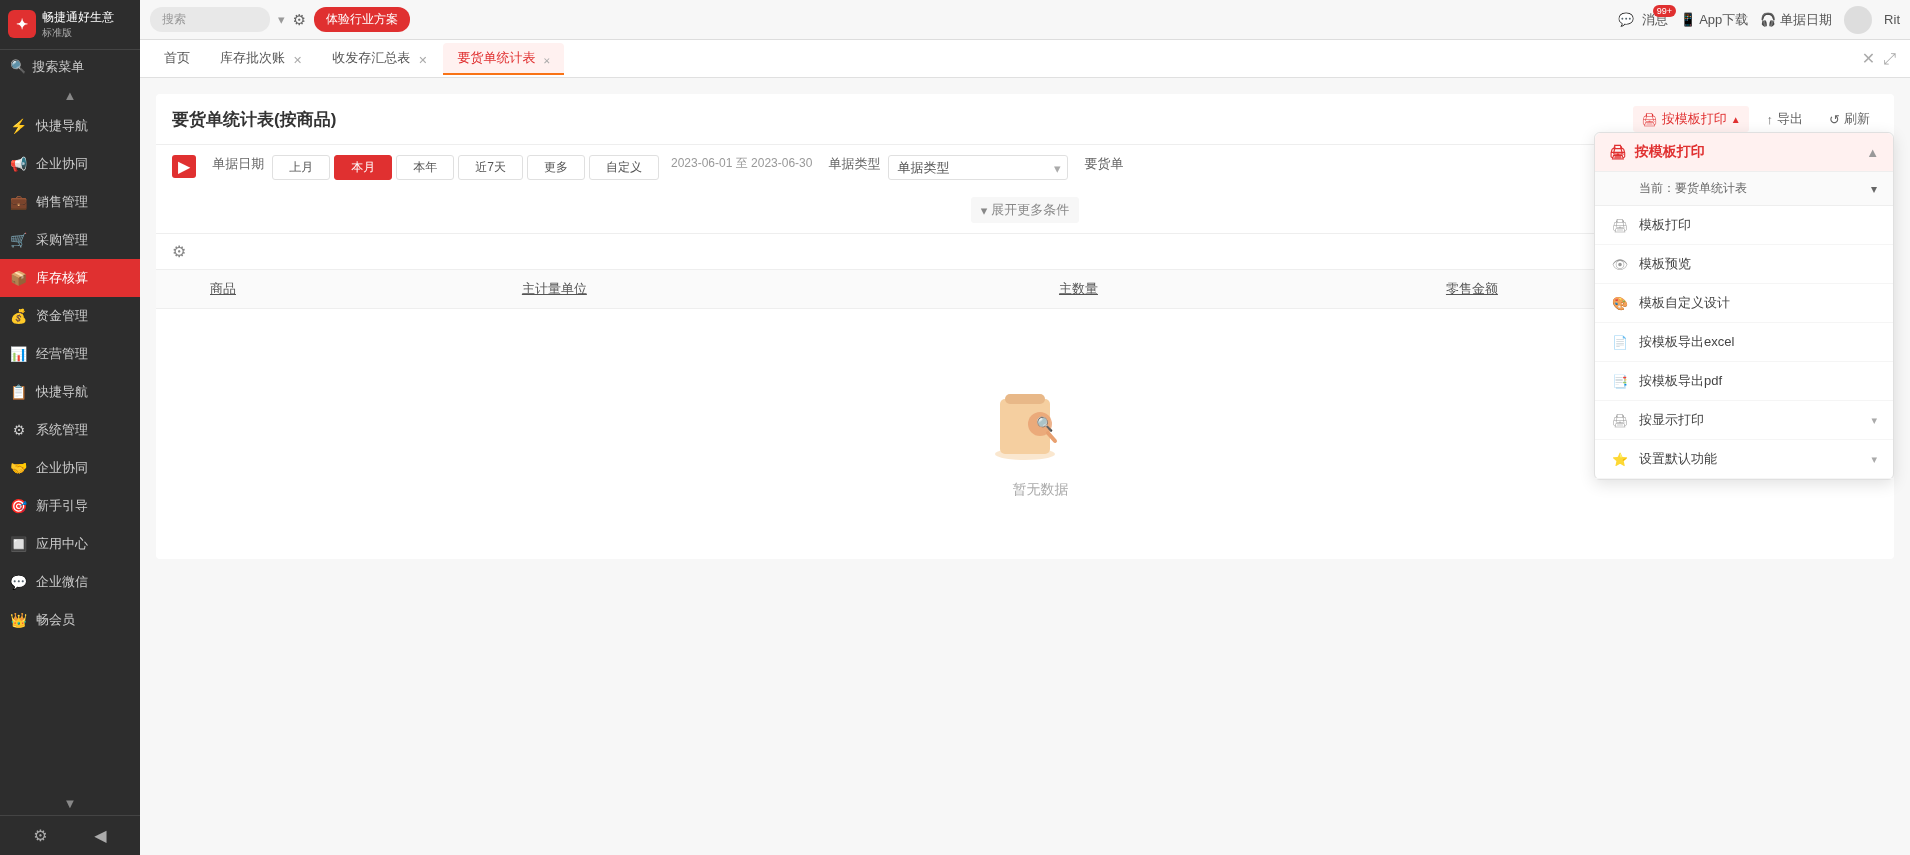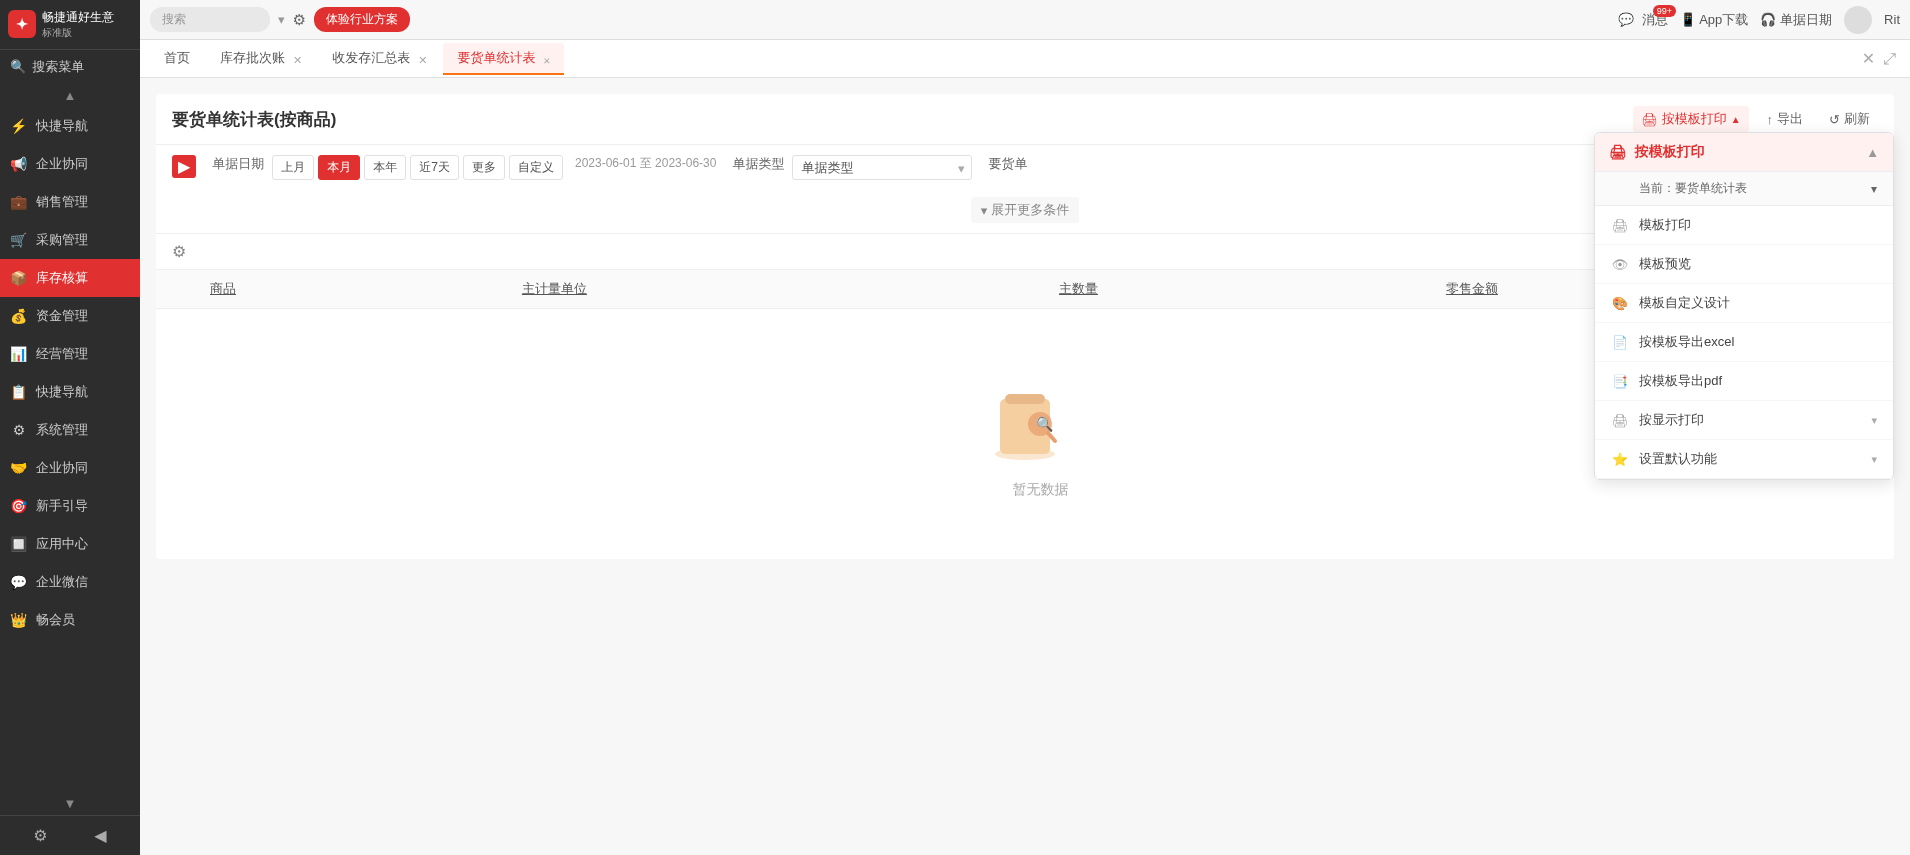--- a/index.html
+++ b/index.html
@@ -195,21 +195,21 @@
 
     
     .filter-section {
       background: #fff;
       padding: 10px 16px;
       border-bottom: 1px solid #eee;
     }
     .filter-label { color: #666; font-size: 13px; }
     .date-btns { display: flex; gap: 4px; align-items: center; }
     .date-btn {
-      padding: 3px 8px;
+      padding: 3px 16px;
       font-size: 12px;
       border: 1px solid #e0e0e0;
       border-radius: 3px;
       cursor: pointer;
       color: #555;
       background: #fff;
     }
     .date-btn.active { background: #e03030; color: #fff; border-color: #e03030; }
     .date-range { font-size: 12px; color: #999; margin-left: 4px; }
     .select-box {

